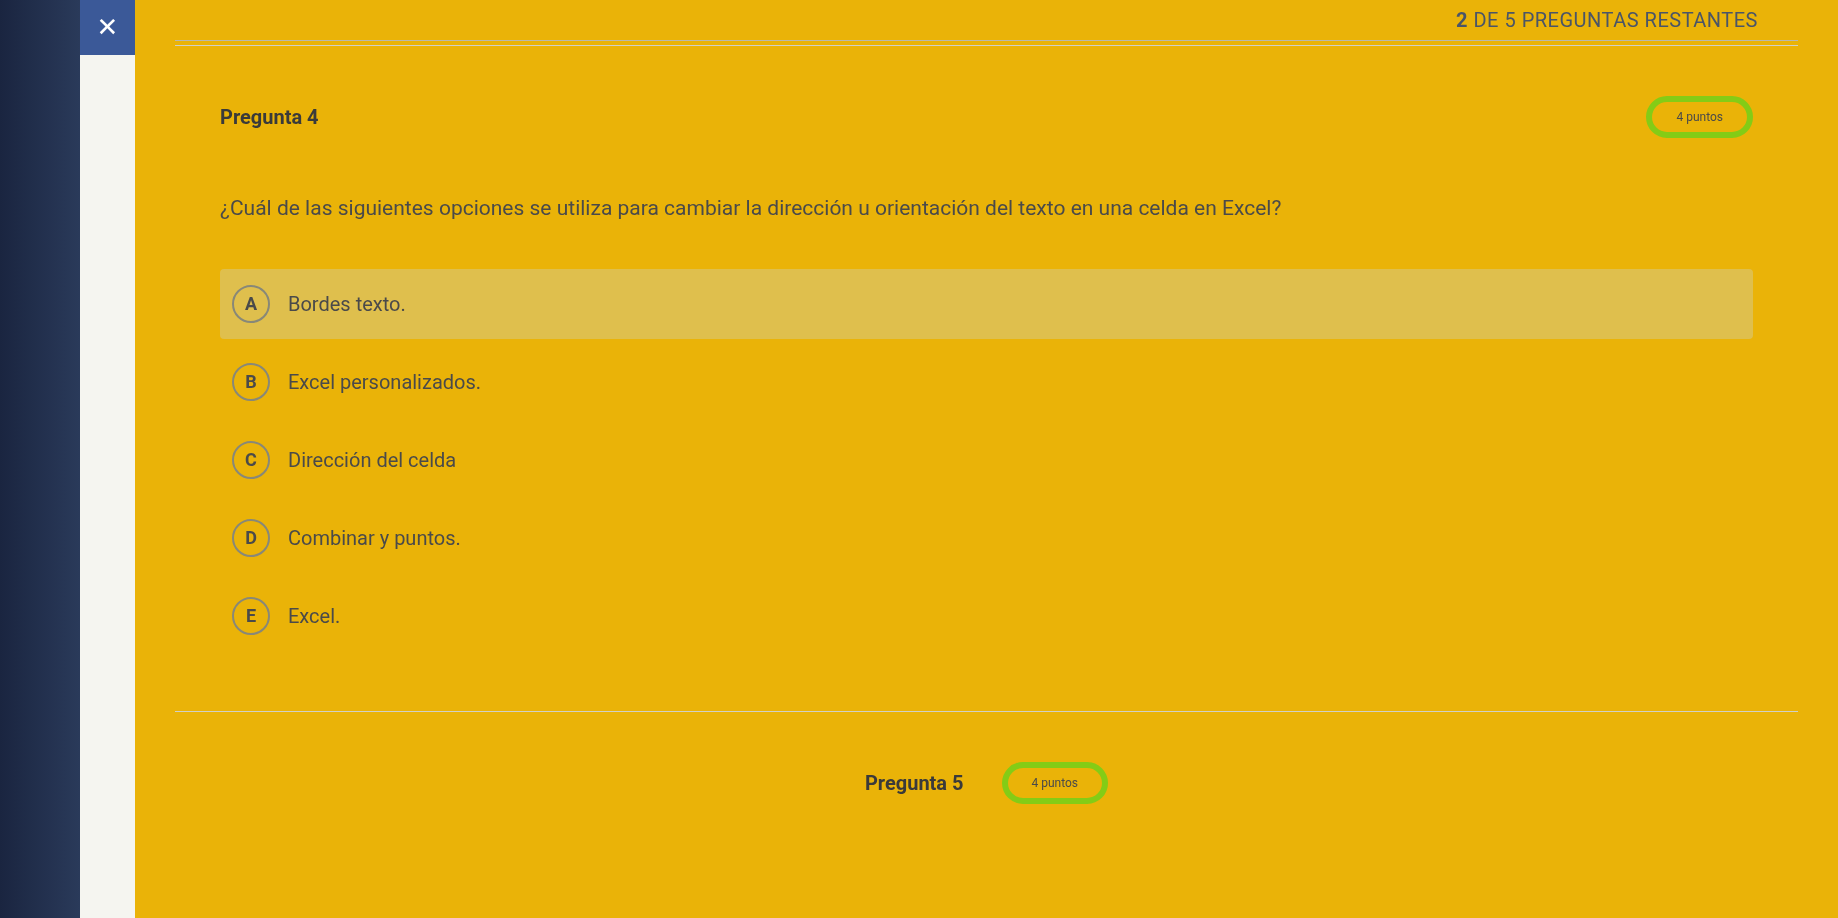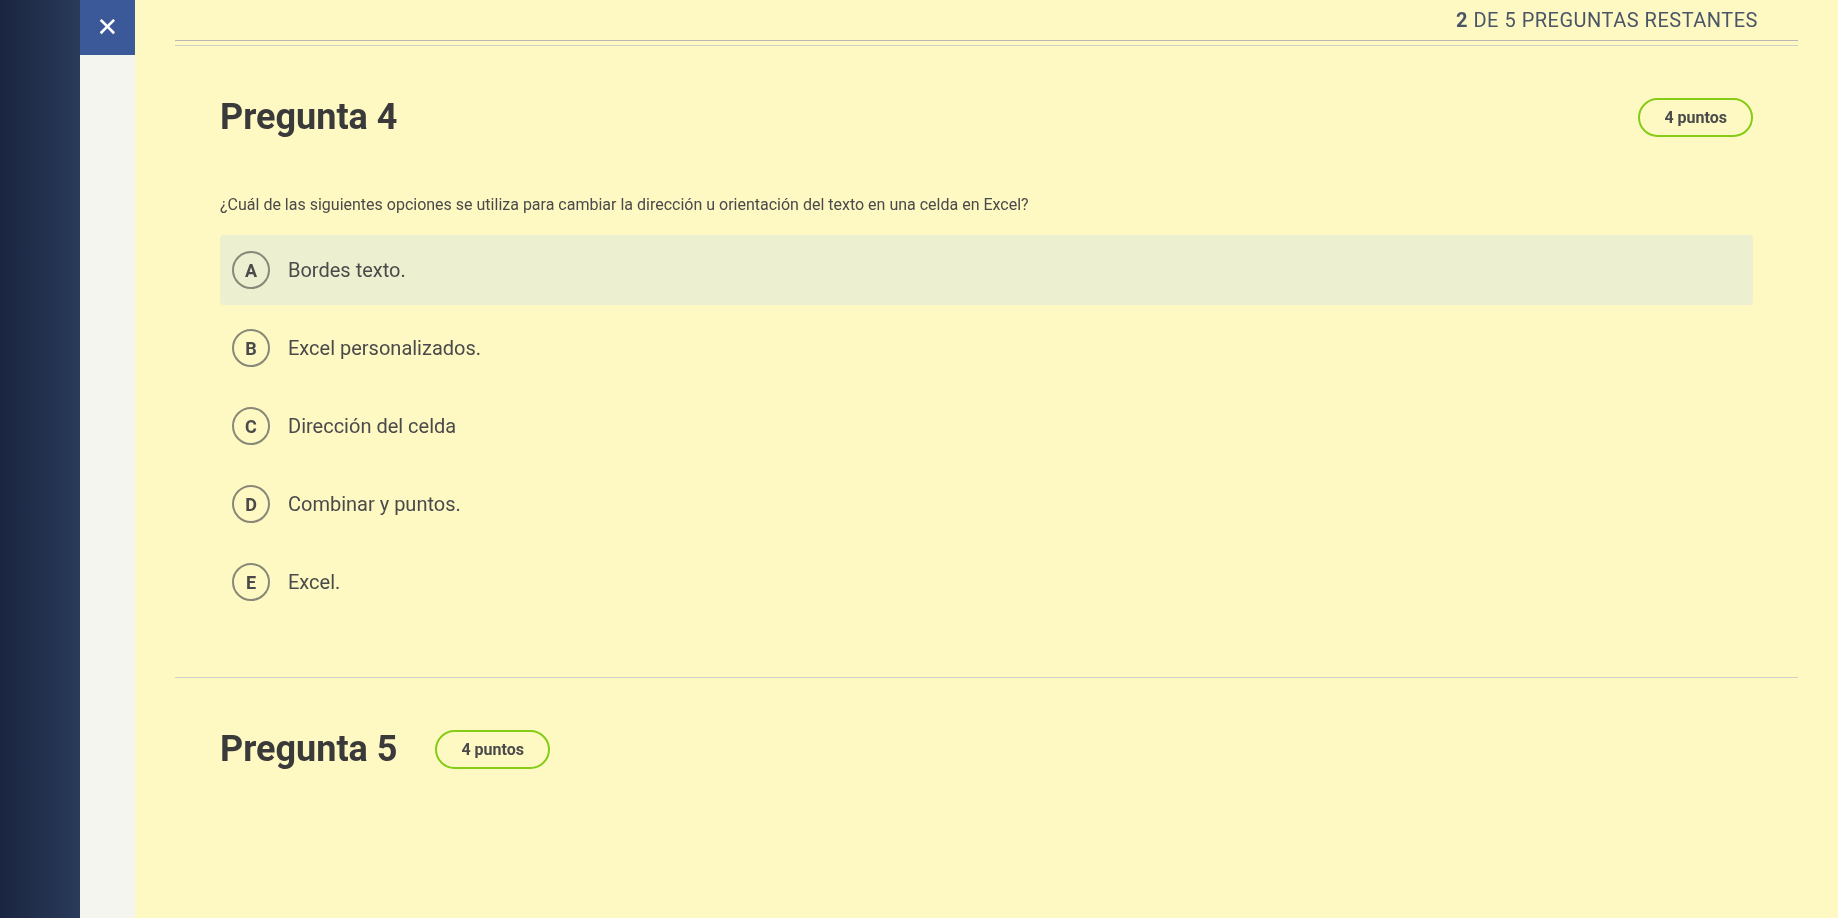--- a/index.html
+++ b/index.html
@@ -42,21 +42,21 @@
       border: none;
       z-index: 10;
     }
     
     .main-content {
       position: absolute;
       left: 135px;
       top: 0;
       right: 0;
       height: 100%;
-      background: #fef9c3;
+      background: #eab308;
       padding: 0 40px;
     }
     
     .header-status {
       text-align: right;
       padding: 8px 40px 8px 0;
       color: #4a5568;
       font-size: 20px;
       letter-spacing: 0.5px;
     }
@@ -81,39 +81,38 @@
     }
     
     .question-header {
       display: flex;
       justify-content: space-between;
       align-items: center;
       margin-bottom: 55px;
     }
     
     .question-title {
-      font-size: 36px;
+      font-size: 20px;
       font-weight: 700;
       color: #3a3a3a;
     }
     
     .points-badge {
-      border: 2px solid #84cc16;
+      border: 6px solid #84cc16;
       border-radius: 25px;
       padding: 8px 24px;
-      font-size: 16px;
+      font-size: 12px;
       color: #4a4a4a;
       background: transparent;
-      font-weight: bold;
     }
     
     .question-text {
-      font-size: 16px;
-      color: #4a4a4a;
-      margin-bottom: 18px;
+      font-size: 21px;
+      color: #4a4a4a;
+      margin-bottom: 44px;
       line-height: 1.5;
     }
     
     .options-list {
       display: flex;
       flex-direction: column;
       gap: 8px;
     }
     
     .option-item {
@@ -149,21 +148,21 @@
     }
     
     .question-separator {
       border: none;
       border-top: 1px solid #d0d0c8;
       margin: 60px 0 50px 0;
     }
     
     .question-5-header {
       display: flex;
-      justify-content: flex-start;
+      justify-content: center;
       align-items: center;
       padding: 0 45px;
       gap: 38px;
     }
   </style>
 </head>
 <body>
 
 <div class="left-sidebar"></div>
 

